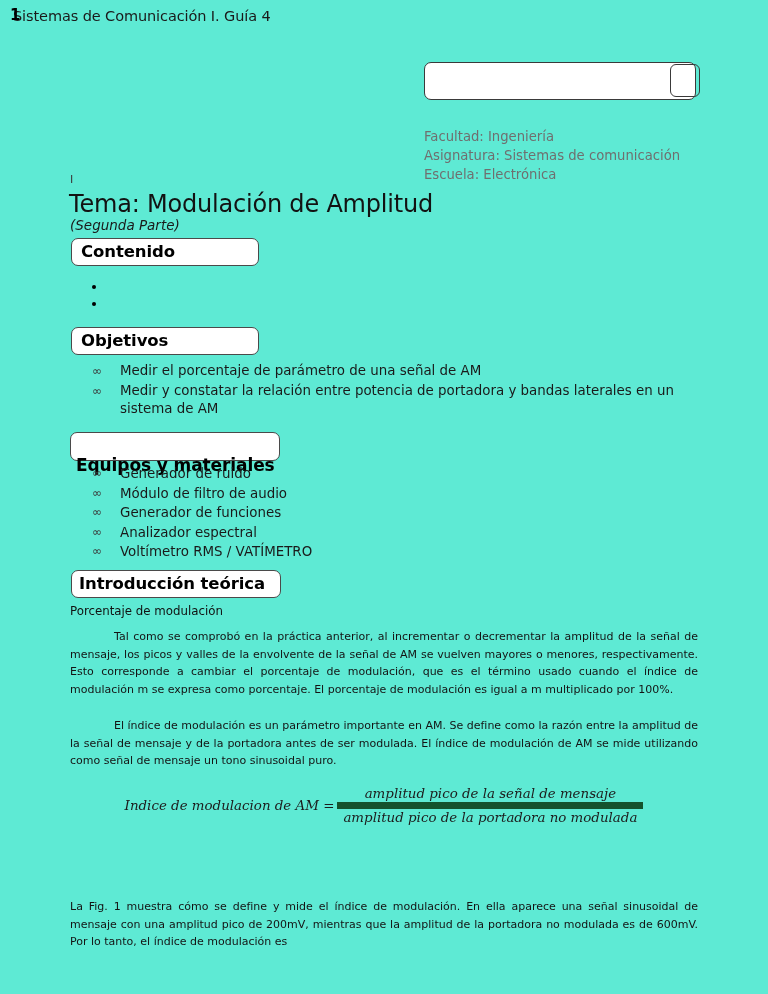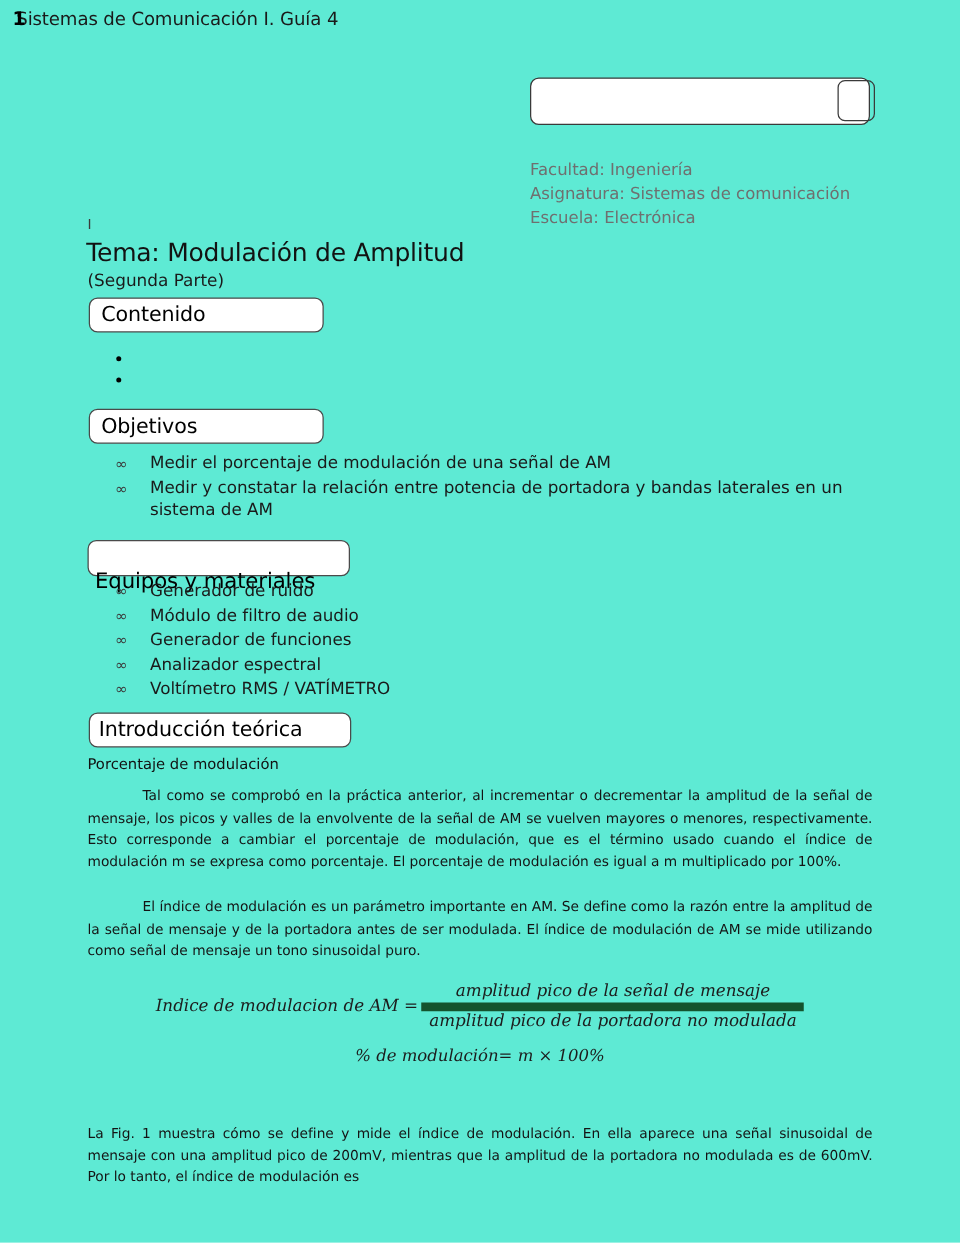--- a/index.html
+++ b/index.html
@@ -84,45 +84,46 @@
     font-size: 11px;
     color: #3b3b3b;
     line-height: 11px;
   }
 
   
   .doc-title {
     position: absolute;
     left: 69px;
     top: 190px;
-    font-size: 20px;
+    font-size: 24px;
     color: #121212;
     letter-spacing: -0.2px;
     white-space: nowrap;
   }
   .doc-subtitle {
     position: absolute;
     left: 70px;
     top: 217px;
     font-size: 13.5px;
     color: #1a1a1a;
     white-space: nowrap;
+    font-style: italic;
   }
 
   
   .sec-box {
     position: absolute;
     border: 1px solid #4a4a4a;
     border-radius: 7px;
     box-sizing: border-box;
     background: #ffffff;
   }
   .sec-label {
     position: absolute;
-    font-weight: normal;
+    font-weight: bold;
     font-size: 16.5px;
     color: #000000;
     white-space: nowrap;
     letter-spacing: -0.1px;
   }
 
   #box-contenido { left: 71px; top: 238px; width: 188px; height: 28px; }
   #label-contenido { left: 81px; top: 242px; }
 
   #box-objetivos { left: 71px; top: 327px; width: 188px; height: 28px; }
@@ -273,21 +274,21 @@
   <ul class="dot-list">
     <li></li>
     <li></li>
   </ul>
 
   <div class="sec-box" id="box-objetivos"></div>
   <div class="sec-label" id="label-objetivos">Objetivos</div>
   <div class="inf-list" id="list-objetivos">
     <div class="inf-item">
       <span class="marker">∞</span>
-      <span>Medir el porcentaje de modulación de una señal de AM</span>
+      <span>Medir el porcentaje de parámetro de una señal de AM</span>
     </div>
     <div class="inf-item">
       <span class="marker">∞</span>
       <span>Medir y constatar la relación entre potencia de portadora y bandas laterales en un sistema de AM</span>
     </div>
   </div>
 
   <div class="sec-box" id="box-equipos"></div>
   <div class="sec-label" id="label-equipos">Equipos y materiales</div>
   <div class="inf-list" id="list-equipos">
@@ -324,17 +325,16 @@
 
   <div class="formula-main">
     <span class="frac-wrap">
       <span class="frac-lhs">Indice de modulacion de AM =</span><span class="frac">
         <span class="num">amplitud  pico de la señal de mensaje</span>
         <span class="den">amplitud  pico de la portadora no modulada</span>
       </span>
     </span>
   </div>
 
-  <div class="formula-sub">% de modulación= m × 100%</div>
 
   <p class="para" id="para-3"><span>La Fig. 1 muestra cómo se define y mide el índice de modulación. En ella aparece una señal sinusoidal de mensaje con una amplitud pico de 200mV, mientras que la amplitud de la portadora no modulada es de 600mV. Por lo tanto, el índice de modulación es</span></p>
 
 </div>
 
 </body></html>

